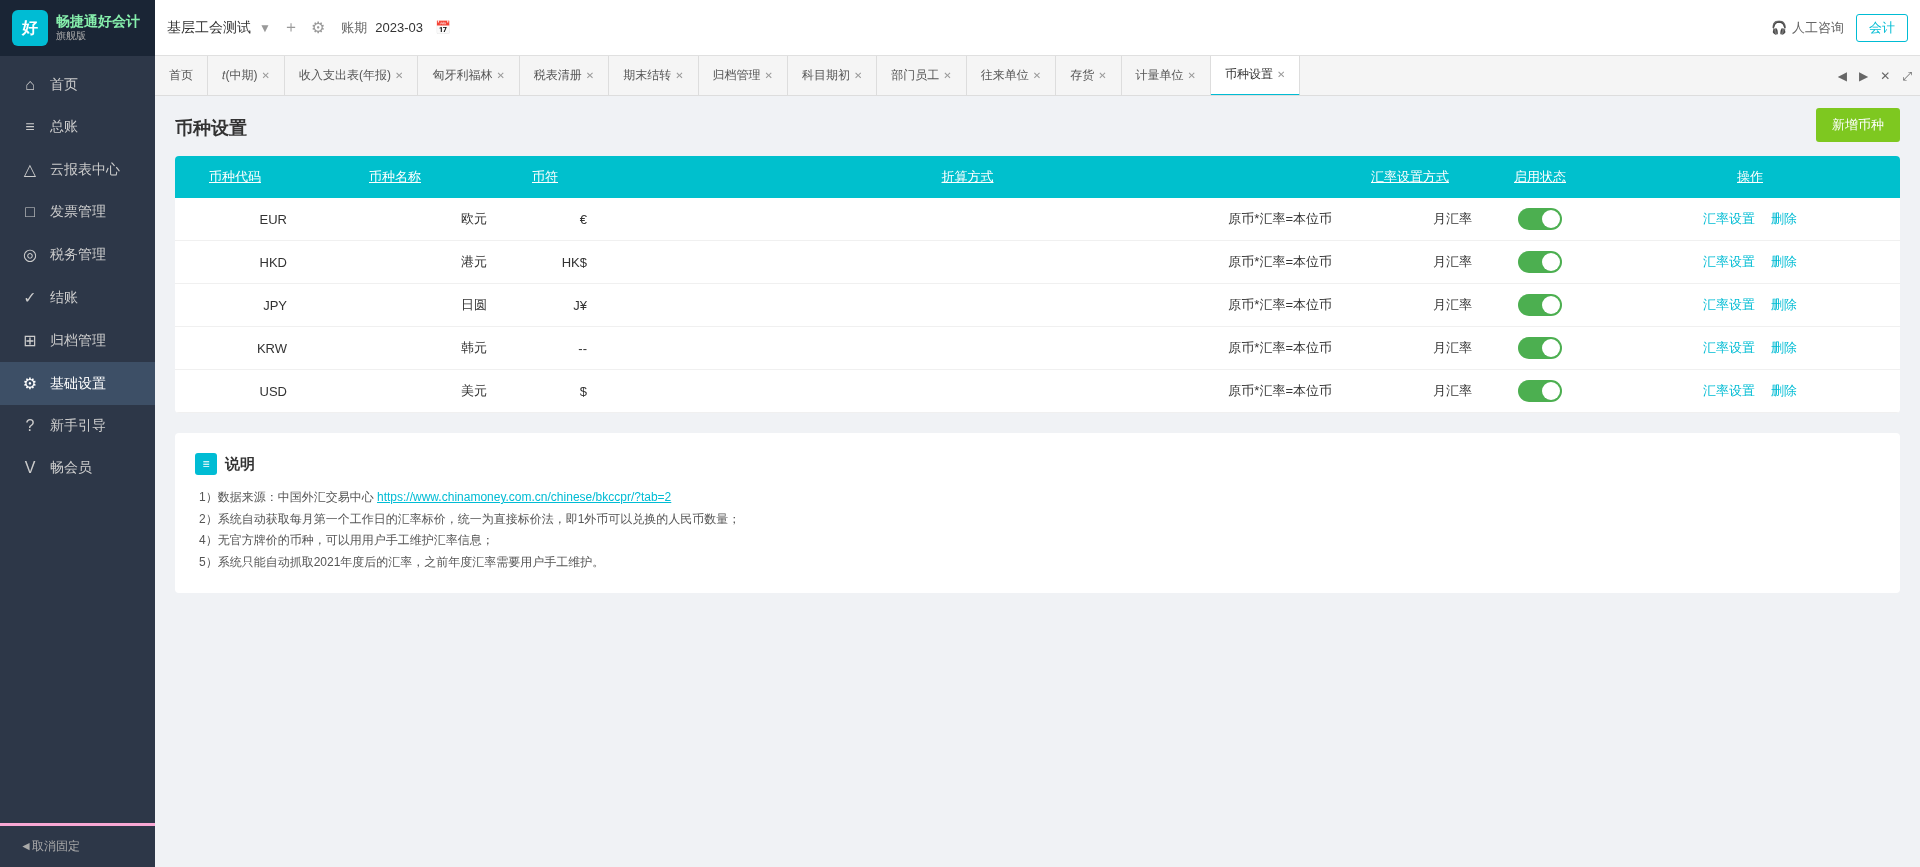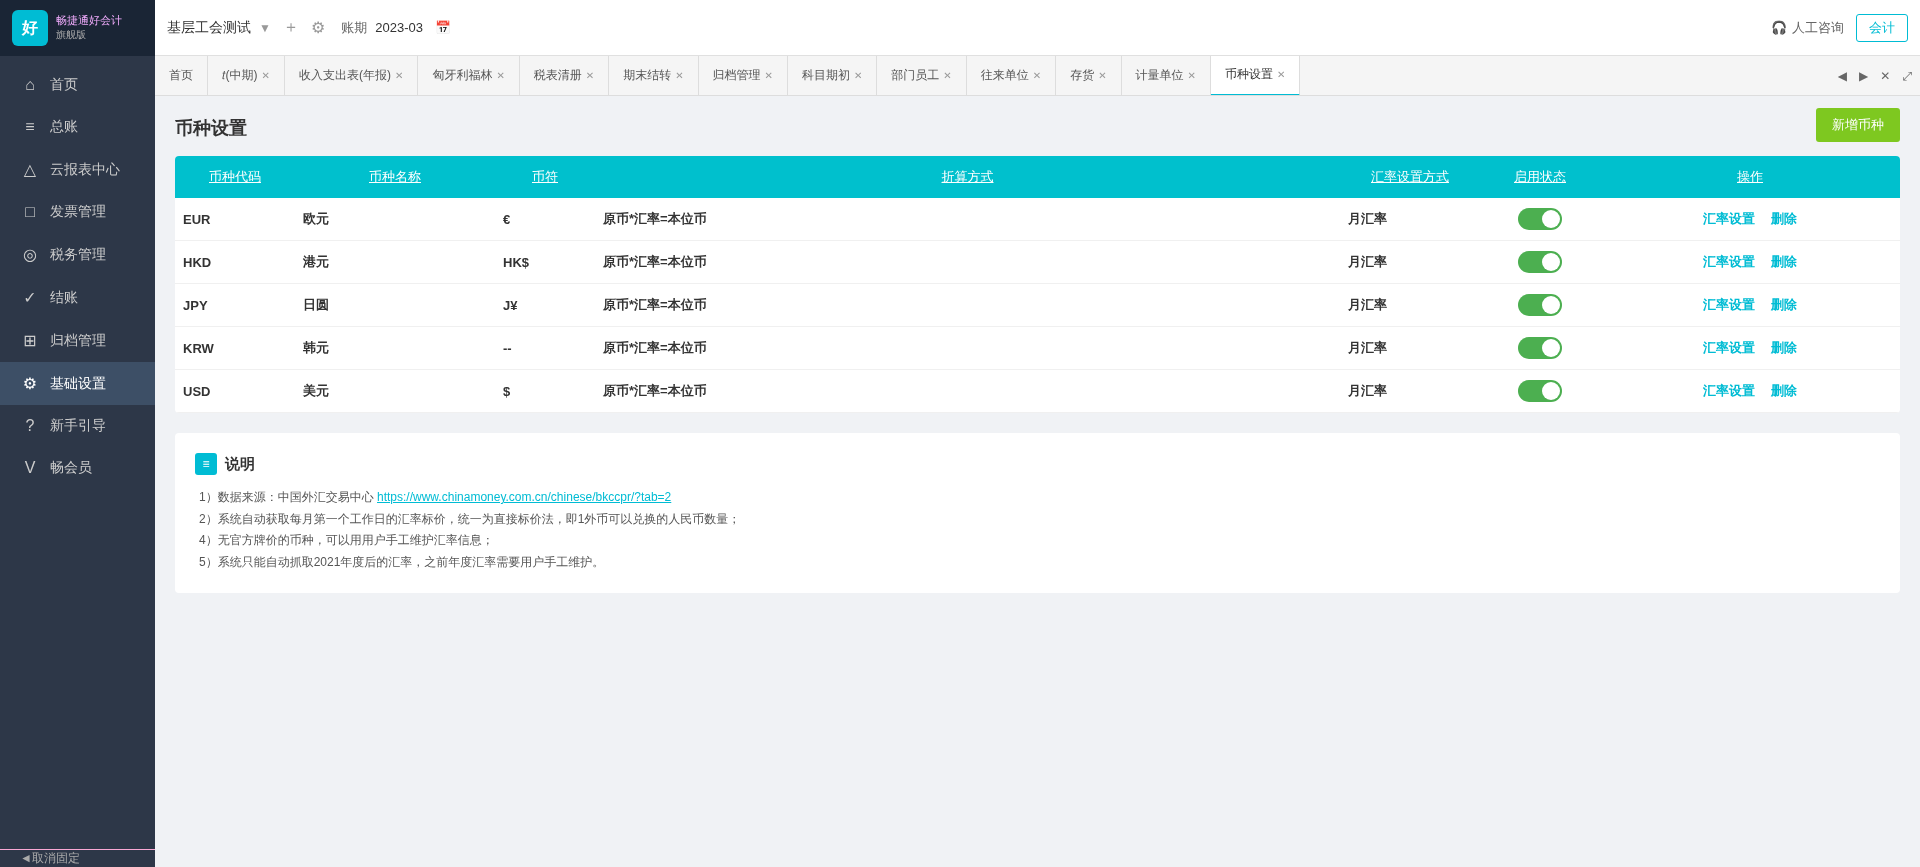--- a/index.html
+++ b/index.html
@@ -10,32 +10,32 @@
       position: fixed; left: 0; top: 0; width: 155px; height: 100vh;
       background: #2d3748; display: flex; flex-direction: column;
     }
     .sidebar-logo {
       height: 56px; background: #1a2535; display: flex; align-items: center; padding: 0 12px; gap: 8px;
     }
     .logo-icon {
       width: 36px; height: 36px; background: #00bcd4; border-radius: 6px;
       display: flex; align-items: center; justify-content: center; color: white; font-size: 16px; font-weight: bold;
     }
-    .logo-text { color: #f0abfc; font-size: 11px; font-weight: normal; line-height: 1.2; }
+    .logo-text { color: #86efac; font-size: 14px; font-weight: bold; line-height: 1.2; }
     .logo-sub { color: #aaa; font-size: 10px; }
     .sidebar-nav { flex: 1; padding: 8px 0; }
     .nav-item {
       display: flex; align-items: center; gap: 10px; padding: 12px 20px;
       color: #ccc; cursor: pointer; font-size: 14px;
     }
     .nav-item.active { background: #3d4f66; color: white; }
     .nav-item .nav-icon { font-size: 16px; width: 20px; text-align: center; }
     .sidebar-footer {
-      padding: 0 20px; color: #aaa; font-size: 12px;
-      border-top: 1px solid #f9a8d4; cursor: pointer; display: flex; align-items: center; gap: 6px;
+      padding: 12px 20px; color: #aaa; font-size: 12px;
+      border-top: 3px solid #f9a8d4; cursor: pointer; display: flex; align-items: center; gap: 6px;
     }
 
     
     .top-header {
       position: fixed; left: 155px; top: 0; right: 0; height: 56px;
       background: #fff; display: flex; align-items: center;
       border-bottom: 1px solid #e0e0e0; z-index: 100; padding: 0 12px; gap: 8px;
     }
     .company-name { font-size: 14px; color: #333; font-weight: 500; }
     .header-dropdown { color: #999; cursor: pointer; font-size: 12px; }
@@ -93,21 +93,21 @@
     .th-symbol { width: 100px; }
     .th-calc { flex: 1; }
     .th-rate { width: 140px; }
     .th-status { width: 120px; }
     .th-action { width: 300px; }
 
     .table-row {
       display: flex; align-items: center; border-bottom: 1px solid #f0f0f0; font-size: 13px;
     }
     .td {
-      padding: 10px 8px; text-align: left; font-weight: bold;
+      padding: 10px 8px; text-align: right;
     }
     .td-code { width: 120px; }
     .td-name { width: 200px; }
     .td-symbol { width: 100px; }
     .td-calc { flex: 1; }
     .td-rate { width: 140px; }
     .td-status { width: 120px; display: flex; justify-content: center; align-items: center; }
     .td-action { width: 300px; display: flex; gap: 16px; justify-content: center; align-items: center; }
 
     

